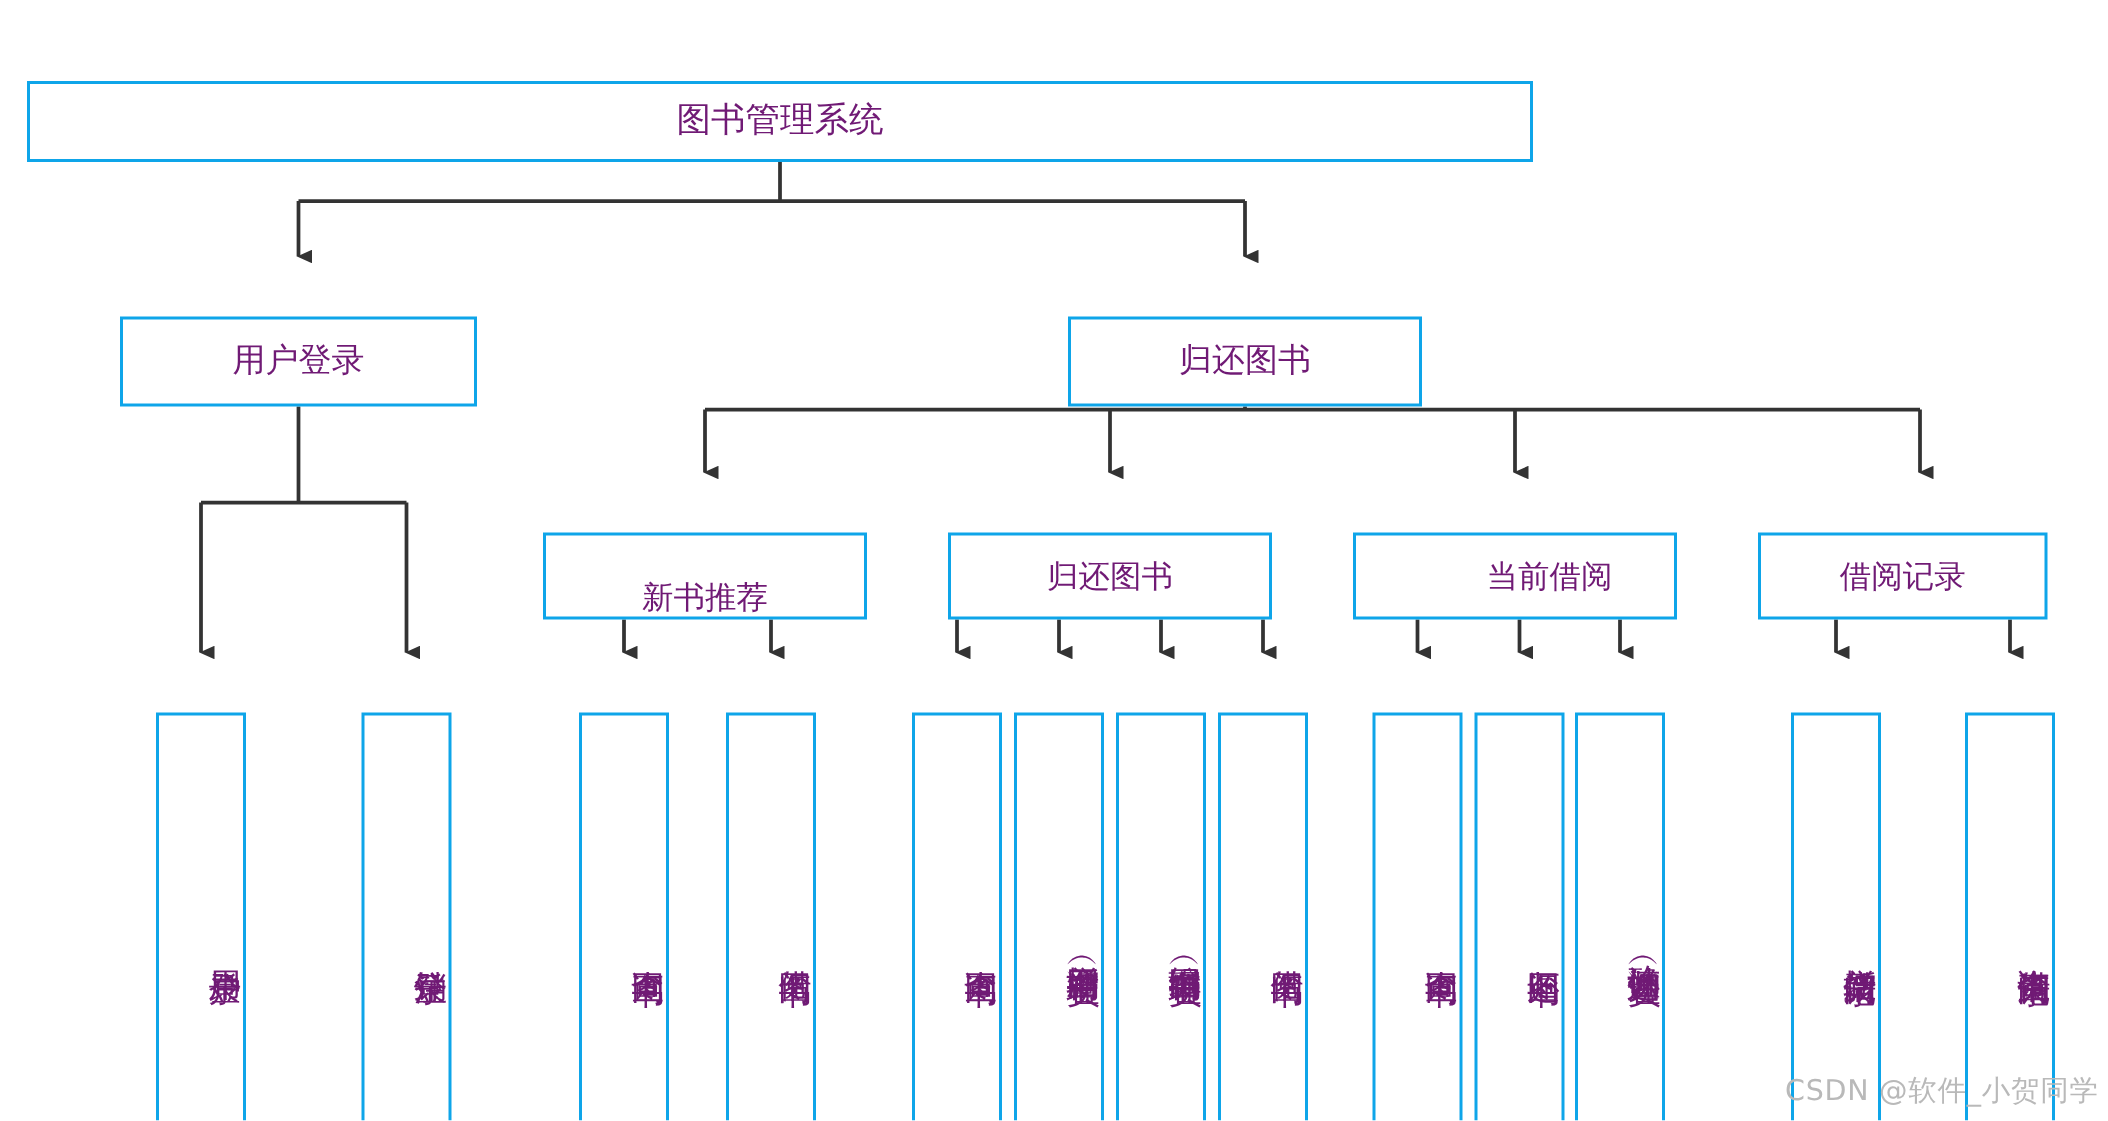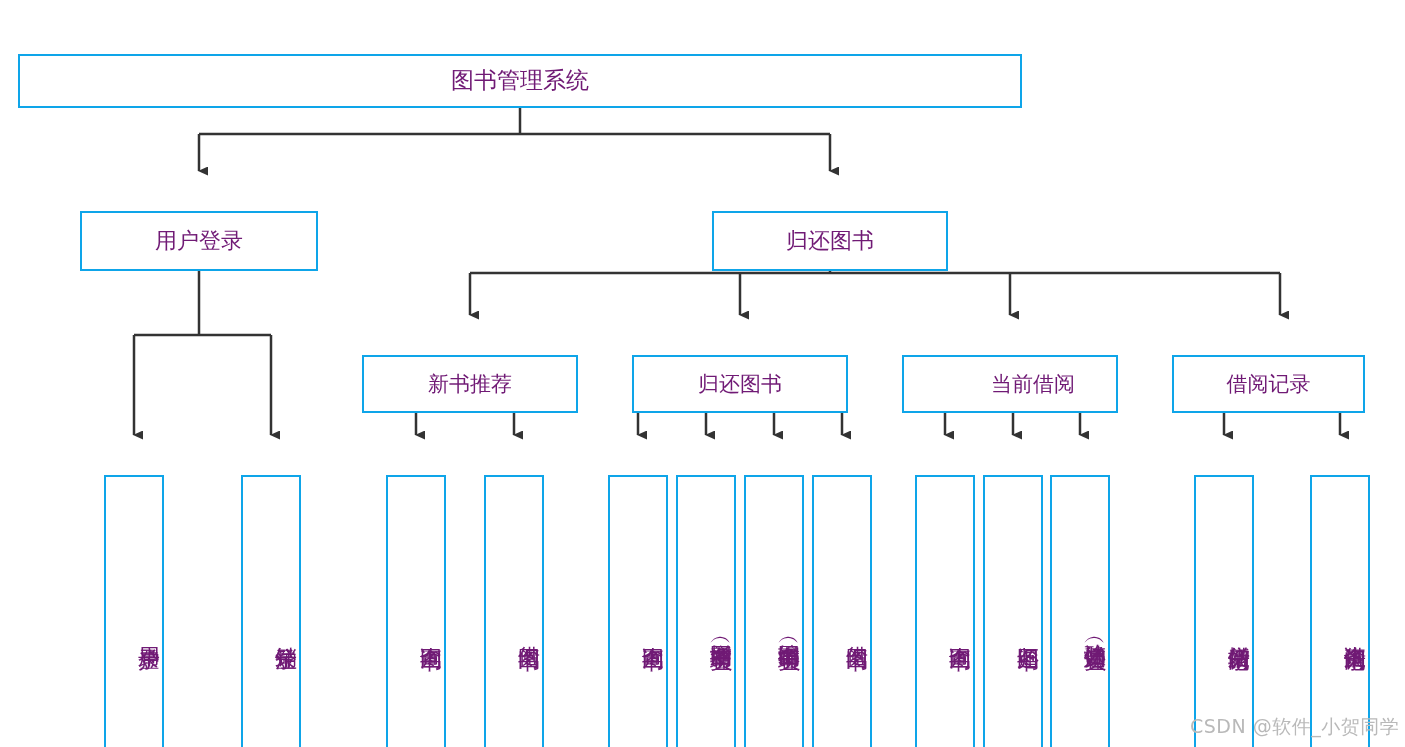--- a/index.html
+++ b/index.html
@@ -120,21 +120,21 @@
   <div id="node-layer">
       <div class="node root" style="left: 18px; top: 15px; width: 1004px; height: 54px;">
         <span class="node-label">图书管理系统</span>
       </div>
       <div class="node level1" style="left: 80px; top: 172px; width: 238px; height: 60px;">
         <span class="node-label">用户登录</span>
       </div>
       <div class="node level1" style="left: 712px; top: 172px; width: 236px; height: 60px;">
         <span class="node-label">归还图书</span>
       </div>
-      <div class="node level2" style="left: 362px; top: 316px; width: 216px; height: 58px;">
+      <div class="node level2" style="left: 362px; top: 316px; width: 216px; height: 58px; align-items: flex-end;">
         <span class="node-label">新书推荐</span>
       </div>
       <div class="node level2" style="left: 632px; top: 316px; width: 216px; height: 58px;">
         <span class="node-label">归还图书</span>
       </div>
       <div class="node level2" style="left: 902px; top: 316px; width: 216px; height: 58px; padding-left: 46px;">
         <span class="node-label">当前借阅</span>
       </div>
       <div class="node level2" style="left: 1172px; top: 316px; width: 193px; height: 58px;">
         <span class="node-label">借阅记录</span>

